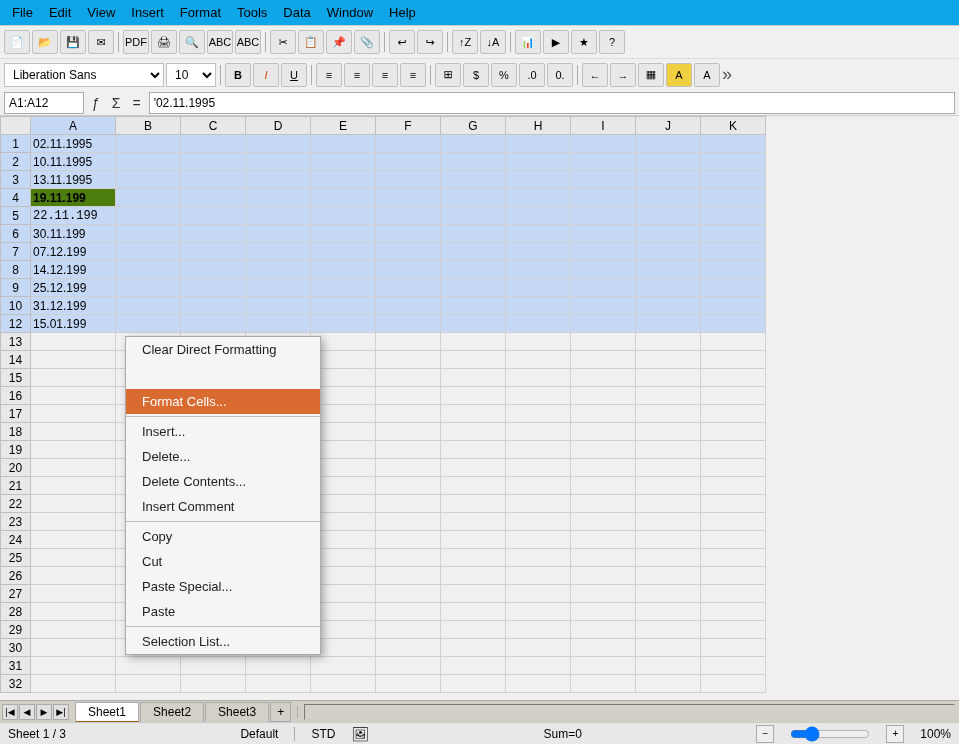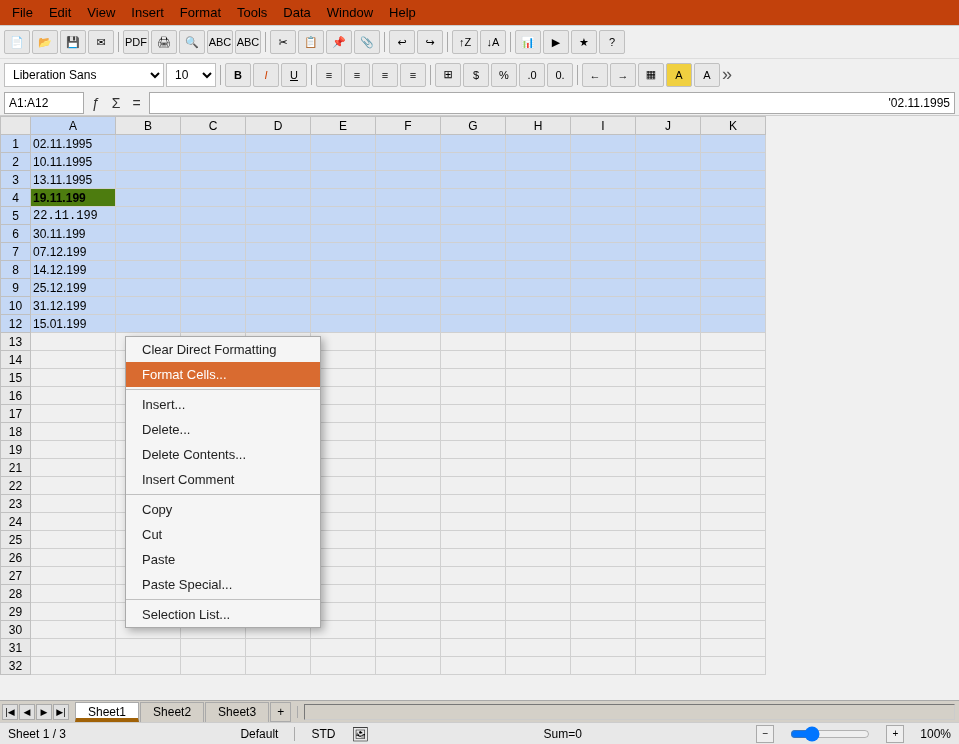--- a/index.html
+++ b/index.html
@@ -1,54 +1,54 @@
 <!DOCTYPE html>
 <html><head>
   <meta charset="utf-8">
   <style>
     * { margin: 0; padding: 0; box-sizing: border-box; }
     body { font-family: 'Liberation Sans', Arial, sans-serif; font-size: 12px; background: #f0f0f0; overflow: hidden; width: 959px; height: 744px; }
 
     
-    .menubar { background: #c2410c; border-bottom: 1px solid #ccc; display: flex; align-items: center; height: 26px; padding: 0 4px; }
+    .menubar { background: #0ea5e9; border-bottom: 1px solid #ccc; display: flex; align-items: center; height: 26px; padding: 0 4px; }
     .menubar-item { padding: 2px 8px; cursor: pointer; font-size: 13px; }
     .toolbar { display: flex; align-items: center; padding: 2px 4px; height: 32px; gap: 2px; }
     .tb-btn { width: 26px; height: 24px; background: #e8e8e8; border: 1px solid #c0c0c0; border-radius: 2px; cursor: pointer; display: flex; align-items: center; justify-content: center; font-size: 11px; }
     .tb-separator { width: 1px; height: 20px; background: #aaa; margin: 0 2px; }
     .tb-dropdown { height: 24px; border: 1px solid #c0c0c0; background: white; font-size: 12px; padding: 0 4px; cursor: pointer; }
 
     
     .formula-bar { display: flex; align-items: center; height: 26px; border-bottom: 1px solid #ccc; background: #f0f0f0; padding: 0 4px; gap: 4px; }
     .cell-ref { width: 80px; height: 22px; border: 1px solid #aaa; padding: 0 4px; font-size: 12px; }
     .formula-icon { font-size: 14px; cursor: pointer; color: #333; padding: 0 4px; }
-    .formula-input { flex: 1; height: 22px; border: 1px solid #aaa; padding: 0 4px; font-size: 12px; text-align: right; }
+    .formula-input { flex: 1; height: 22px; border: 1px solid #aaa; padding: 0 4px; font-size: 12px; }
 
     
     .spreadsheet-area { display: flex; flex-direction: column; flex: 1; overflow: hidden; position: relative; }
     .sheet-table-wrapper { overflow: hidden; flex: 1; }
     .sheet-table { border-collapse: collapse; font-size: 12px; table-layout: fixed; }
     
     
     .col-header { background: #e8e8e8; border: 1px solid #c0c0c0; text-align: center; font-weight: normal; height: 18px; font-size: 12px; user-select: none; }
     .row-header { background: #e8e8e8; border: 1px solid #c0c0c0; text-align: center; font-weight: normal; min-width: 30px; height: 18px; font-size: 12px; user-select: none; }
     .cell { border: 1px solid #d0d0d0; height: 18px; font-size: 12px; padding: 0 2px; white-space: nowrap; overflow: hidden; }
 
     
     .context-menu { position: absolute; top: 220px; left: 125px; width: 196px; background: #f5f5f5; border: 1px solid #aaa; box-shadow: 3px 3px 8px rgba(0,0,0,0.3); z-index: 1000; }
     .context-menu-item { padding: 5px 16px; cursor: pointer; font-size: 13px; color: #222; }
-    .context-menu-item.active { background: #d96b30; color: white; }
+    .context-menu-item.active { background: #d96b30; color: white; margin-top: 27px; }
     .context-menu-separator { height: 1px; background: #c0c0c0; margin: 2px 0; }
 
     
     .sheet-tabs-area { display: flex; align-items: center; height: 22px; background: #d4d0c8; border-top: 1px solid #aaa; }
     .sheet-tab-nav { display: flex; align-items: center; gap: 1px; padding: 0 2px; }
     .sheet-tab-nav-btn { width: 16px; height: 16px; background: #e0e0e0; border: 1px solid #aaa; font-size: 9px; cursor: pointer; display: flex; align-items: center; justify-content: center; }
     .sheet-tabs { display: flex; align-items: flex-end; gap: 1px; padding: 0 4px; }
     .sheet-tab { padding: 2px 12px; background: #d4d0c8; border: 1px solid #aaa; border-bottom: none; cursor: pointer; font-size: 12px; height: 20px; }
-    .sheet-tab.active { background: white; border-bottom: 4px solid #a16207; }
+    .sheet-tab.active { background: white; border-bottom: 1px solid #a16207; }
     .sheet-tab-add { padding: 2px 6px; background: #d4d0c8; border: 1px solid #aaa; cursor: pointer; font-size: 12px; }
 
     
     .status-bar { display: flex; align-items: center; height: 22px; background: #e8e8e8; border-top: 1px solid #ccc; padding: 0 8px; font-size: 12px; gap: 16px; }
     .zoom-slider { width: 80px; }
 
     
     .toolbar2 { display: flex; align-items: center; padding: 2px 4px; height: 32px; gap: 2px; border-top: 1px solid #ddd; }
 
     .corner-cell { background: #e8e8e8; border: 1px solid #c0c0c0; width: 30px; height: 18px; }
@@ -402,20 +402,34 @@
             <td class="cell"></td>
             <td class="cell"></td>
             <td class="cell"></td>
             <td class="cell"></td>
             <td class="cell"></td>
             <td class="cell"></td>
             <td class="cell"></td>
             <td class="cell"></td>
           </tr>
           <tr>
+            <th class="row-header">20</th>
+            <td class="cell"></td>
+            <td class="cell"></td>
+            <td class="cell"></td>
+            <td class="cell"></td>
+            <td class="cell"></td>
+            <td class="cell"></td>
+            <td class="cell"></td>
+            <td class="cell"></td>
+            <td class="cell"></td>
+            <td class="cell"></td>
+            <td class="cell"></td>
+          </tr>
+          <tr>
             <th class="row-header">21</th>
             <td class="cell"></td>
             <td class="cell"></td>
             <td class="cell"></td>
             <td class="cell"></td>
             <td class="cell"></td>
             <td class="cell"></td>
             <td class="cell"></td>
             <td class="cell"></td>
             <td class="cell"></td>
@@ -584,22 +598,22 @@
   <div class="context-menu-item">Clear Direct Formatting</div>
       <div class="context-menu-item active">Format Cells...</div>
       <div class="context-menu-separator"></div>
       <div class="context-menu-item">Insert...</div>
       <div class="context-menu-item">Delete...</div>
       <div class="context-menu-item">Delete Contents...</div>
       <div class="context-menu-item">Insert Comment</div>
       <div class="context-menu-separator"></div>
       <div class="context-menu-item">Copy</div>
       <div class="context-menu-item">Cut</div>
+      <div class="context-menu-item">Paste Special...</div>
       <div class="context-menu-item">Paste</div>
-      <div class="context-menu-item">Paste Special...</div>
       <div class="context-menu-separator"></div>
       <div class="context-menu-item">Selection List...</div>
     </div>
 </div>
 
 <div class="sheet-tabs-area">
   <div class="sheet-tab-nav">
     <button class="sheet-tab-nav-btn">|◀</button>
     <button class="sheet-tab-nav-btn">◀</button>
     <button class="sheet-tab-nav-btn">▶</button>

